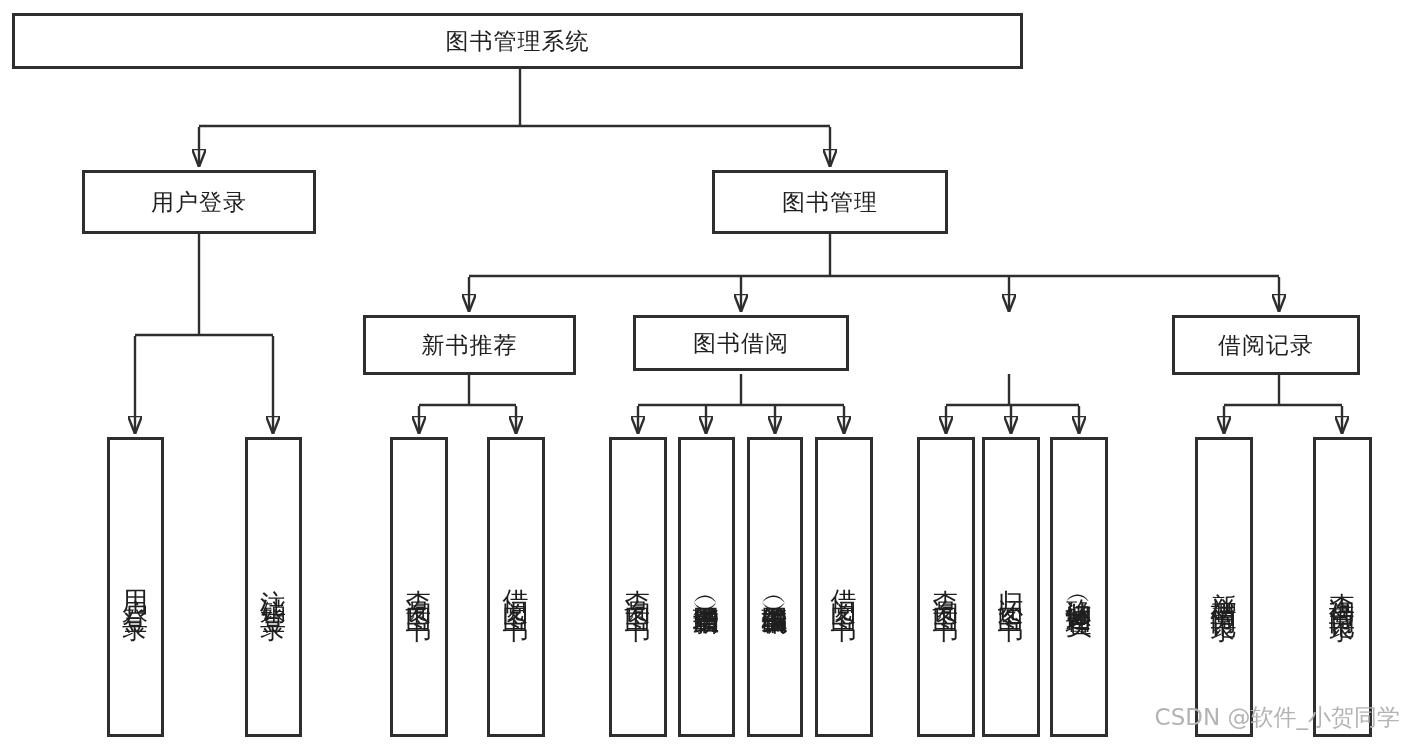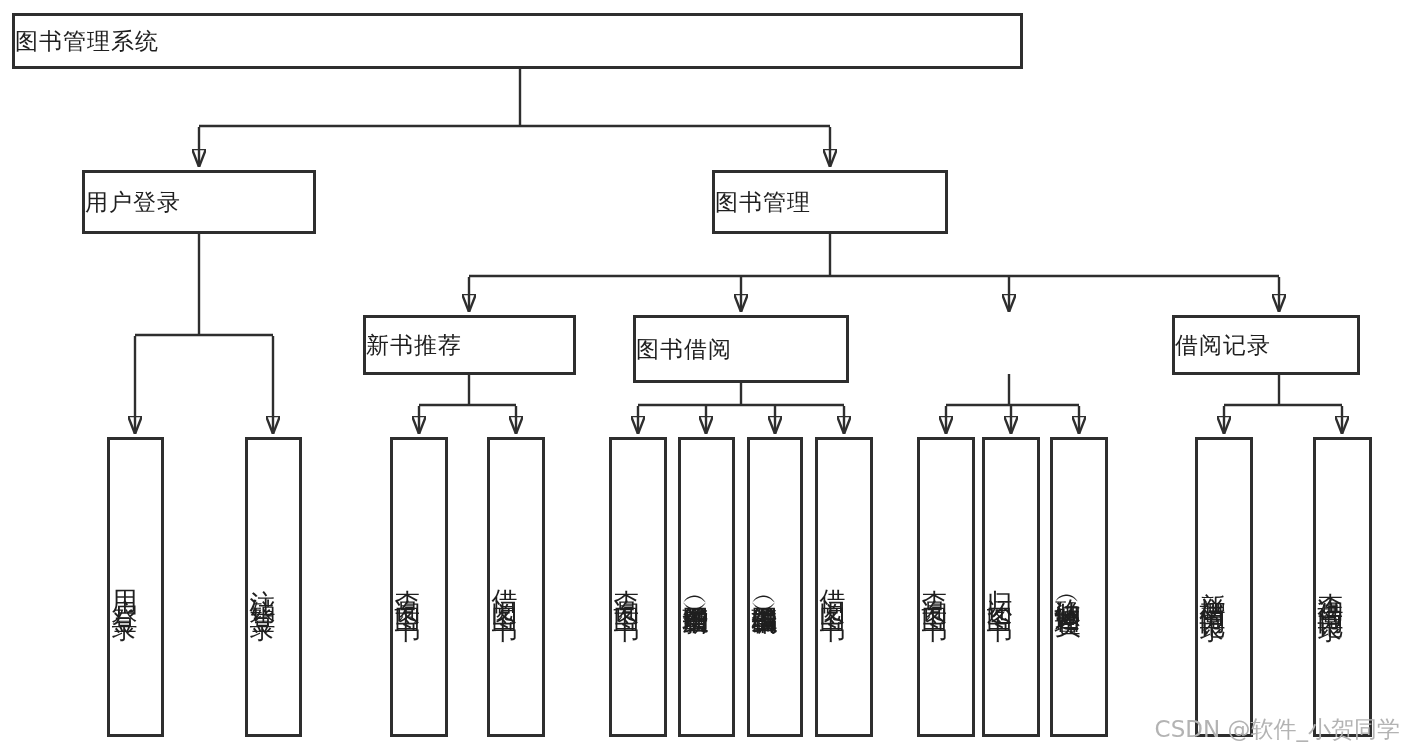--- a/index.html
+++ b/index.html
@@ -8,34 +8,34 @@
     background:var(--background,#ffffff);
     font-family:"DejaVu Sans","Liberation Sans",sans-serif;
     color:var(--text,#1f1f1f);
   }
   .wires{position:absolute;left:0;top:0;width:1405px;height:747px;}
   .wires path{fill:none;stroke:var(--line,#2e2e2e);stroke-width:2.4;}
   .ah{fill:var(--line,#2e2e2e);stroke:none;}
   .box{
     position:absolute;box-sizing:border-box;background:#fff;
     border:3px solid var(--line,#2e2e2e);
-    display:flex;align-items:center;
-    font-size:23px;letter-spacing:1px;white-space:nowrap;font-family:Liberation Mono, monospace;
+    display:flex;align-items:center;justify-content:center;
+    font-size:23px;letter-spacing:1px;white-space:nowrap;
   }
   .leaf{top:437px;height:300px;}
   .vtext{
     writing-mode:vertical-rl;text-orientation:mixed;
     line-height:1;font-size:26px;white-space:normal;
   }
   .ls-lg{letter-spacing:9px;}
   .ls-md{letter-spacing:5px;}
   .ls-sm{letter-spacing:2px;}
   .ls-xs{letter-spacing:0;}
   .watermark{
-    position:absolute;right:5px;bottom:2px;z-index:5;
+    position:absolute;right:5px;bottom:14px;z-index:5;
     font-size:23px;color:var(--watermark,#b3b3b3);
   }
 </style>
 </head>
 <body>
 
 <div class="stage">
 
   <svg class="wires" viewBox="0 0 1405 747" xmlns="http://www.w3.org/2000/svg">
     <defs>
@@ -106,21 +106,21 @@
   <div class="box" style="left:82px;top:170px;width:234px;height:64px">
     <span>用户登录</span>
   </div>
   <div class="box" style="left:363px;top:315px;width:213px;height:60px">
     <span>新书推荐</span>
   </div>
 
   <div class="box" style="left:712px;top:170px;width:236px;height:64px">
     <span>图书管理</span>
   </div>
-  <div class="box" style="left:633px;top:315px;width:216px;height:68px">
+  <div class="box" style="left:633px;top:315px;width:216px;height:56px">
     <span>图书借阅</span>
   </div>
   <div class="box" style="left:1172px;top:315px;width:188px;height:60px">
     <span>借阅记录</span>
   </div>
 
   <div class="box leaf" style="left:107px;width:57px">
     <span class="vtext ls-lg">用户登录</span>
   </div>
   <div class="box leaf" style="left:245px;width:57px">

